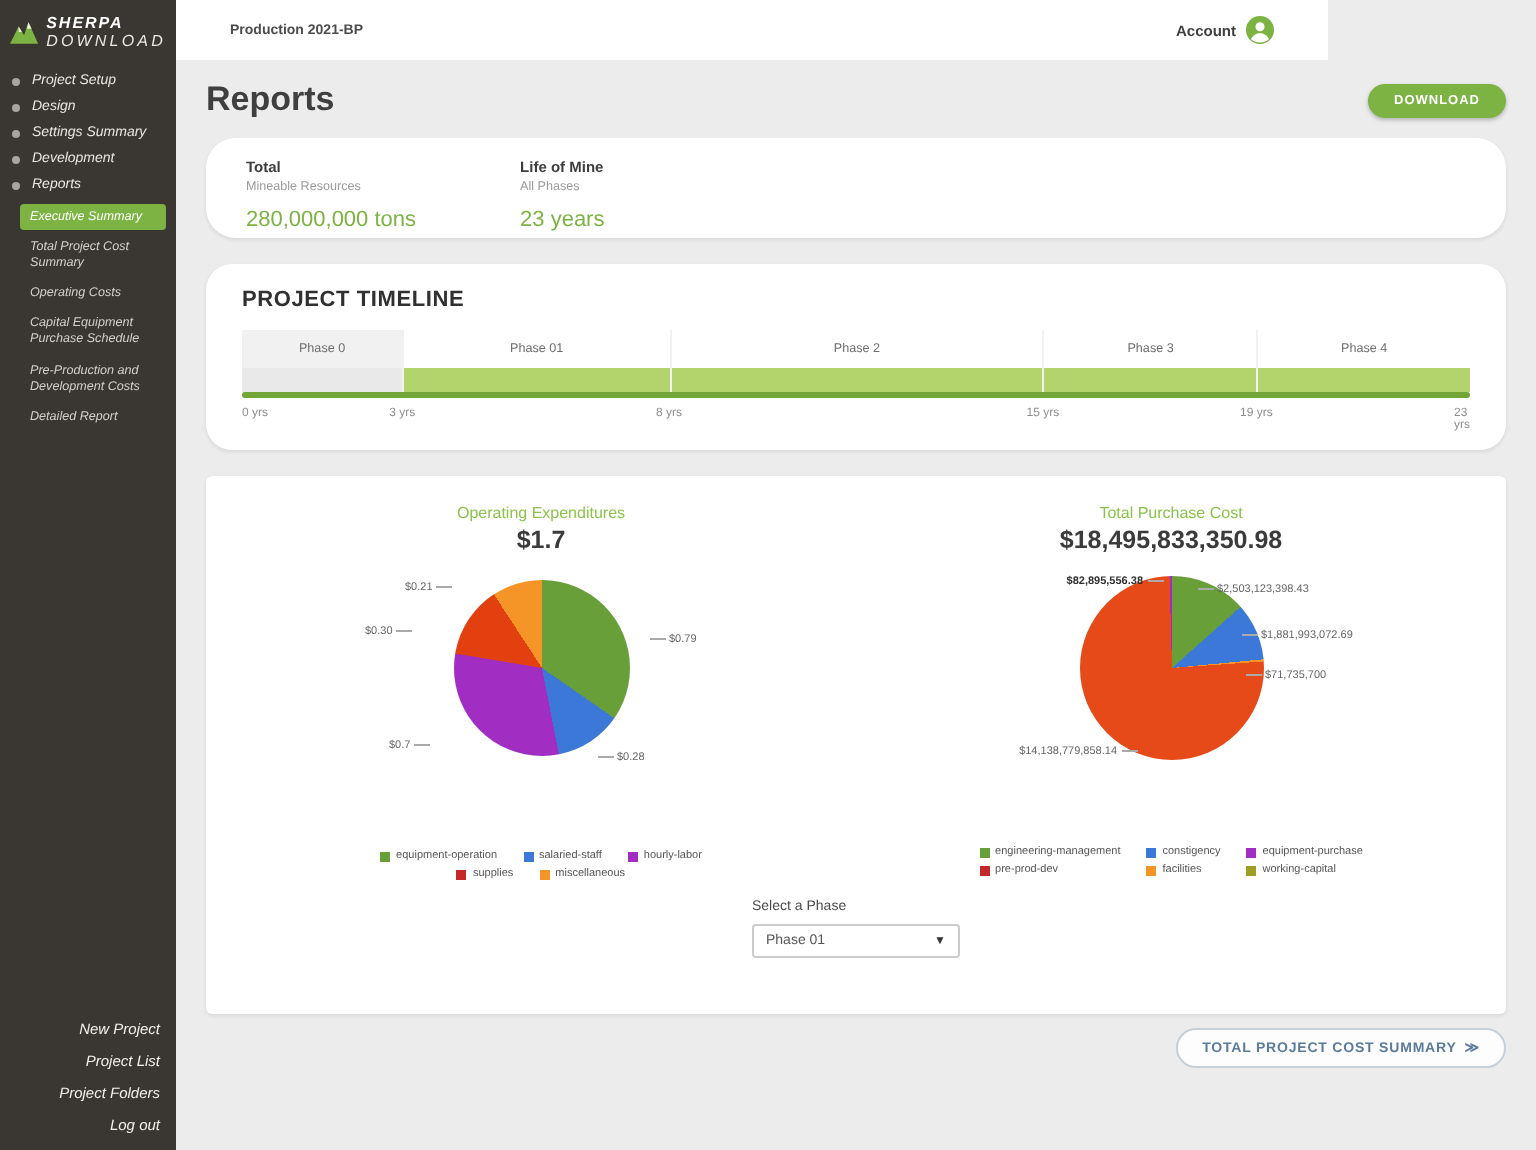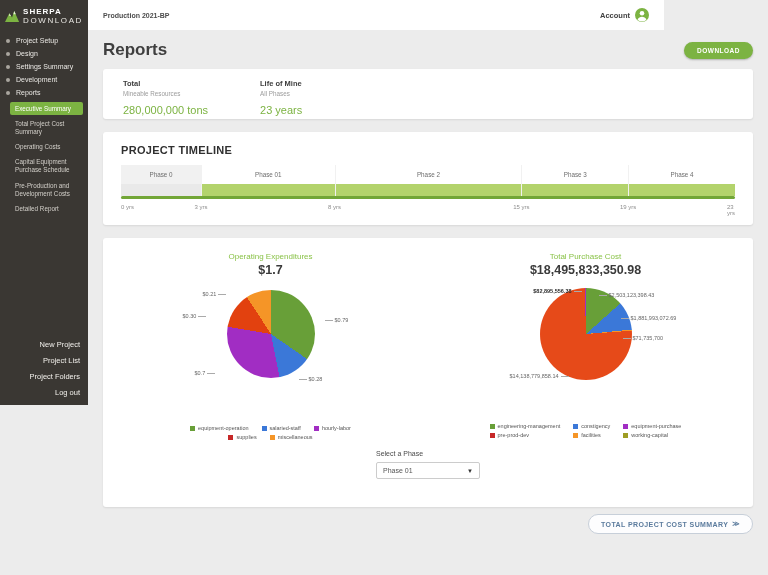--- a/index.html
+++ b/index.html
@@ -1,58 +1,58 @@
 <!DOCTYPE html>
 <html><head>
 <meta charset="utf-8">
 <style>
   * { margin:0; padding:0; box-sizing:border-box; }
   body { background:#fff; }
   .app { position:relative; width:768px; height:575px; background:#ececec;
          font-family:"Liberation Sans", sans-serif; overflow:hidden; }
 
   
-  .sidebar { position:absolute; left:0; top:0; width:88px; height:405px; background:#3a3733; }
+  .sidebar { position:absolute; left:0; top:0; width:88px; height:575px; background:#3a3733;font-style:italic; }
   .logo { display:flex; align-items:center; gap:4px; padding:7px 5px 9px; }
   .logo-text div:first-child { font-size:8px; font-weight:bold; color:#fff; letter-spacing:1px; }
   .logo-text div:last-child  { font-size:8px; color:#e8e6e2; letter-spacing:1.6px; font-weight:300; }
   .nav-item { display:flex; align-items:center; gap:6px; padding:3px 6px; color:#e9e7e3;
               font-size:7px; cursor:pointer; }
   .dot { width:4px; height:4px; border-radius:50%; background:#a9a69f; flex:0 0 auto; }
   .subnav { padding:1px 0 3px; }
   .sub-item { margin:2px 5px 2px 10px; padding:2.5px 5px; font-size:6.3px; color:#d3d0ca;
               border-radius:2px; line-height:1.3; cursor:pointer; }
   .sub-item.active { background:#7cb342; color:#fff; }
   .side-foot { position:absolute; left:0; right:0; bottom:5px; padding:0 8px; }
   .side-foot div { color:#f2f0ec; font-size:7.5px; padding:3.5px 0; cursor:pointer;text-align:right; }
 
   
   .topbar { position:absolute; left:88px; top:0; width:576px; height:30px; background:#fff;
-            display:flex; align-items:center; justify-content:space-between; padding:0 15px; }
+            display:flex; align-items:center; justify-content:space-between; padding:0 27px; }
   .project-name { font-size:7px; font-weight:bold; color:#4c4c4c; }
   .account { display:flex; align-items:center; gap:5px; cursor:pointer; }
   .account-label { font-size:7.5px; font-weight:bold; color:#3f3f3f; }
 
   
   .main { position:absolute; left:88px; top:30px; width:680px; height:545px; padding:0 15px; }
   .head { display:flex; justify-content:space-between; align-items:center; margin-top:10px; }
   .head h1 { font-size:17px; color:#3f3f3f; font-weight:bold; }
   .btn-download { background:#7cb342; color:#fff; font-size:6.5px; font-weight:bold;
                   letter-spacing:.5px; border:none; border-radius:9px; padding:5px 13px;
                   box-shadow:0 1px 2px rgba(0,0,0,.25); cursor:pointer; }
   .card { background:#fff; border-radius:3px; box-shadow:0 1px 2px rgba(0,0,0,.09); }
 
   
-  .summary { margin-top:9px; padding:10px 20px; display:flex; gap:52px; height:50px; }
+  .summary { margin-top:9px; padding:10px 20px; display:flex; gap:52px; height:50px;border-radius:15px; }
   .stat-title { font-size:7.5px; font-weight:bold; color:#3d3d3d; }
   .stat-sub { font-size:6.3px; color:#9b9b9b; margin-top:2px; }
   .stat-value { font-size:11px; color:#7cb342; margin-top:7px; }
 
   
-  .timeline { margin-top:13px; padding:12px 18px 10px; }
+  .timeline { margin-top:13px; padding:12px 18px 10px;border-radius:13px; }
   .tl-title { font-size:11px; font-weight:bold; color:#303030; letter-spacing:.3px; }
   .tl-strip { position:relative; display:flex; margin-top:9px; height:34px; }
   .tl-cell { position:relative; }
   .tl-cell + .tl-cell { border-left:1px solid #f1f1f1; }
   .tl-label { height:19px; display:flex; align-items:center; justify-content:center;
               font-size:6.3px; color:#6d6d6d; }
   .tl-body { height:12px; }
   .tl-cell.green .tl-body { background:#b3d36c; }
   .tl-cell.gray { background:#f1f1f1; }
   .tl-cell.gray .tl-body { background:#e9e9e9; }

